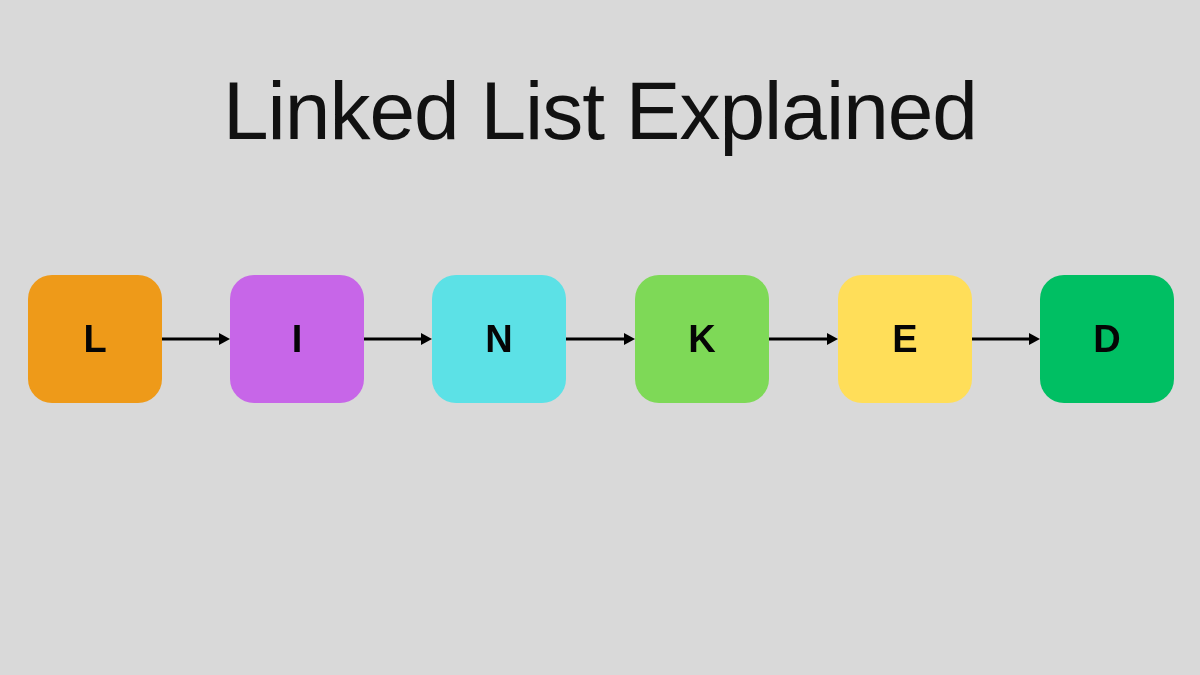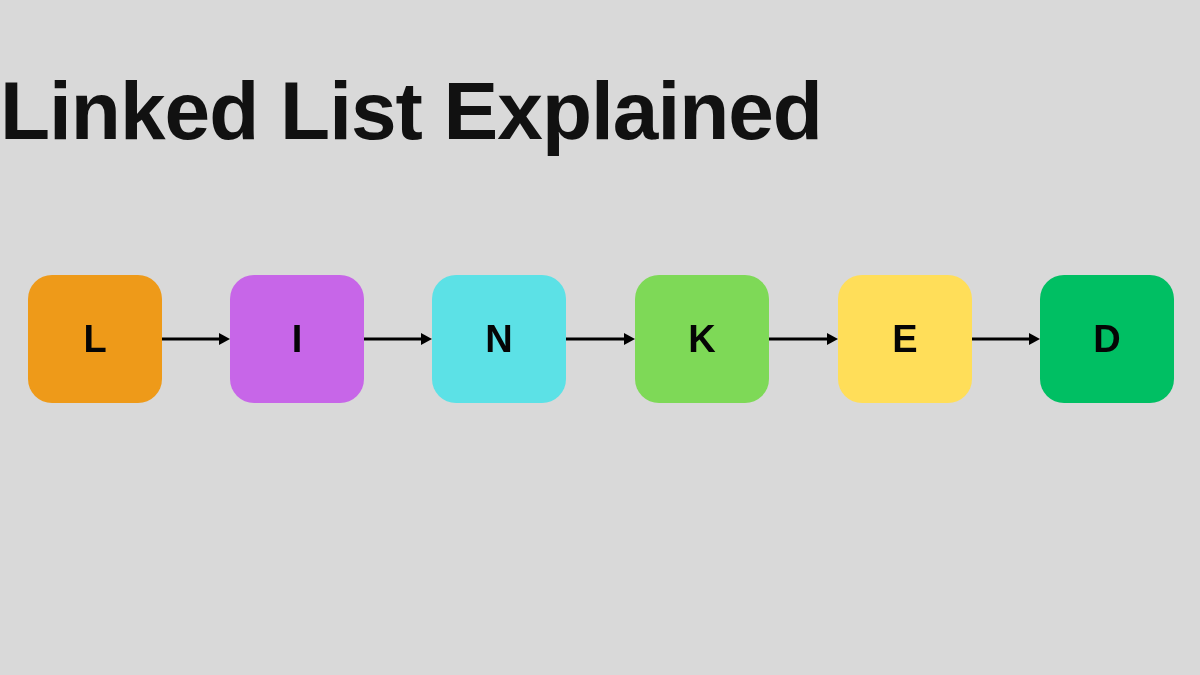--- a/index.html
+++ b/index.html
@@ -22,24 +22,24 @@
     height: 675px;
     background: #d9d9d9;
   }
 
   
   .title {
     position: absolute;
     left: 0;
     top: 68px;
     width: 1200px;
-    text-align: left;
+    text-align: center;
     font-family: "Liberation Sans", sans-serif;
     font-size: 82px;
-    font-weight: bold;
+    font-weight: normal;
     color: #111111;
     letter-spacing: -1px;
     line-height: 1.05;
     white-space: nowrap;
   }
 
   
   .chain {
     position: absolute;
     left: 28px;

